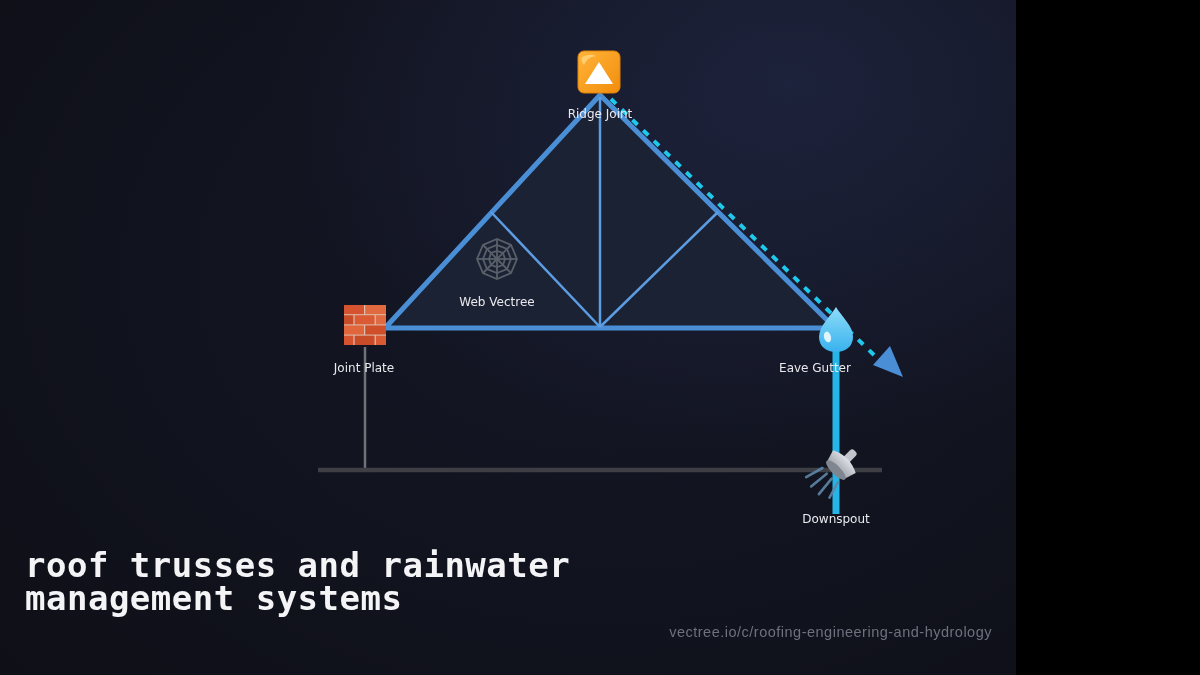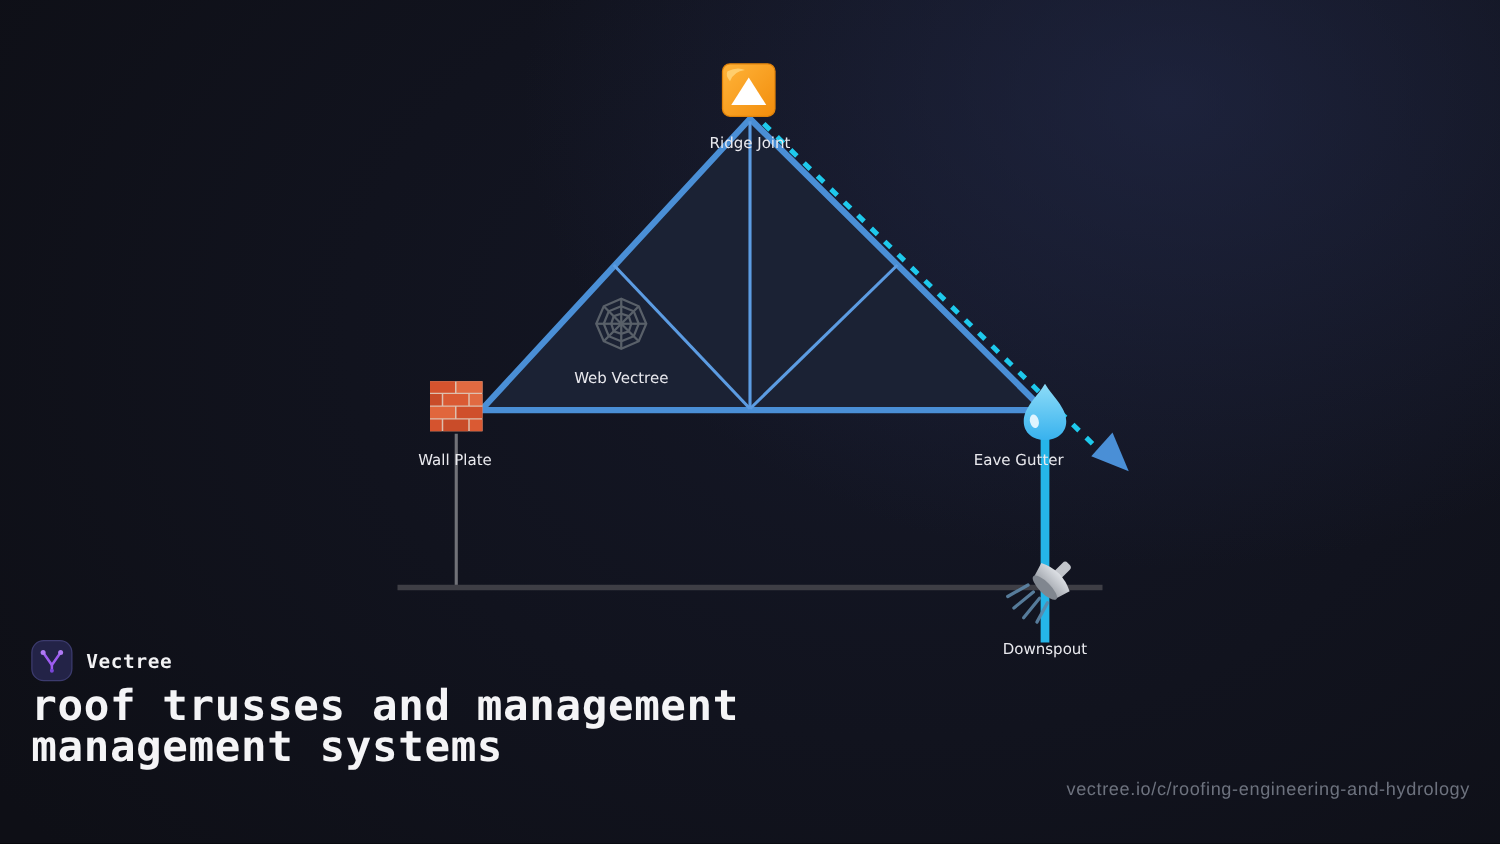--- a/index.html
+++ b/index.html
@@ -1,17 +1,17 @@
 <!DOCTYPE html>
 <html><head>
 <meta charset="utf-8">
 <style>
   html,body{margin:0;padding:0;background:#000;}
   .stage{
-    position:relative;width:1200px;height:675px;overflow:hidden;
+    position:relative;width:1016px;height:675px;overflow:hidden;
     background:
       radial-gradient(720px 520px at 78% 12%, rgba(38,46,82,.55), rgba(0,0,0,0) 72%),
       radial-gradient(1100px 800px at 60% 40%, #141726 0%, rgba(0,0,0,0) 80%),
       #0e0f16;
     font-family:"DejaVu Sans","Liberation Sans",sans-serif;
   }
   .diagram-svg{position:absolute;left:0;top:0;width:1200px;height:675px;}
   .node-label{
     position:absolute;transform:translateX(-50%);
     font-size:12px;color:#e9e9ee;white-space:nowrap;
@@ -127,37 +127,25 @@
           <line x1="834" y1="480" x2="832" y2="500"></line>
           <line x1="841" y1="480" x2="843" y2="500"></line>
           <line x1="848" y1="478" x2="853" y2="495"></line>
         </g>
       </g>
     </g>
   </svg>
 
   <div class="node-label" style="left:600px;top:107px">Ridge Joint</div>
   <div class="node-label" style="left:497px;top:295px">Web Vectree</div>
-  <div class="node-label" style="left:364px;top:361px">Wall Plate</div>
+  <div class="node-label" style="left:364px;top:361px">Joint Plate</div>
   <div class="node-label" style="left:815px;top:361px">Eave Gutter</div>
   <div class="node-label" style="left:836px;top:512px">Downspout</div>
 
-  <div class="brand-row">
-    <div class="brand-logo">
-      <svg width="23" height="23" viewBox="0 0 23 23">
-        <polyline points="4.5,5 11.5,15 18.5,5" fill="none" stroke="#9d5cf0" stroke-width="2" stroke-linejoin="round"></polyline>
-        <line x1="11.5" y1="15" x2="11.5" y2="19.5" stroke="#9d5cf0" stroke-width="2"></line>
-        <circle cx="4.5" cy="5" r="2" fill="#b07af5"></circle>
-        <circle cx="18.5" cy="5" r="2" fill="#b07af5"></circle>
-        <circle cx="11.5" cy="19.5" r="1.6" fill="#7a46d8"></circle>
-      </svg>
-    </div>
-    <div class="brand-name">Vectree</div>
-  </div>
 
   <div class="card-title">
-    <div>roof trusses and management</div>
+    <div>roof trusses and rainwater</div>
     <div>management systems</div>
   </div>
 
   <div class="card-url">vectree.io/c/roofing-engineering-and-hydrology</div>
 
 </div>
 
 </body></html>

